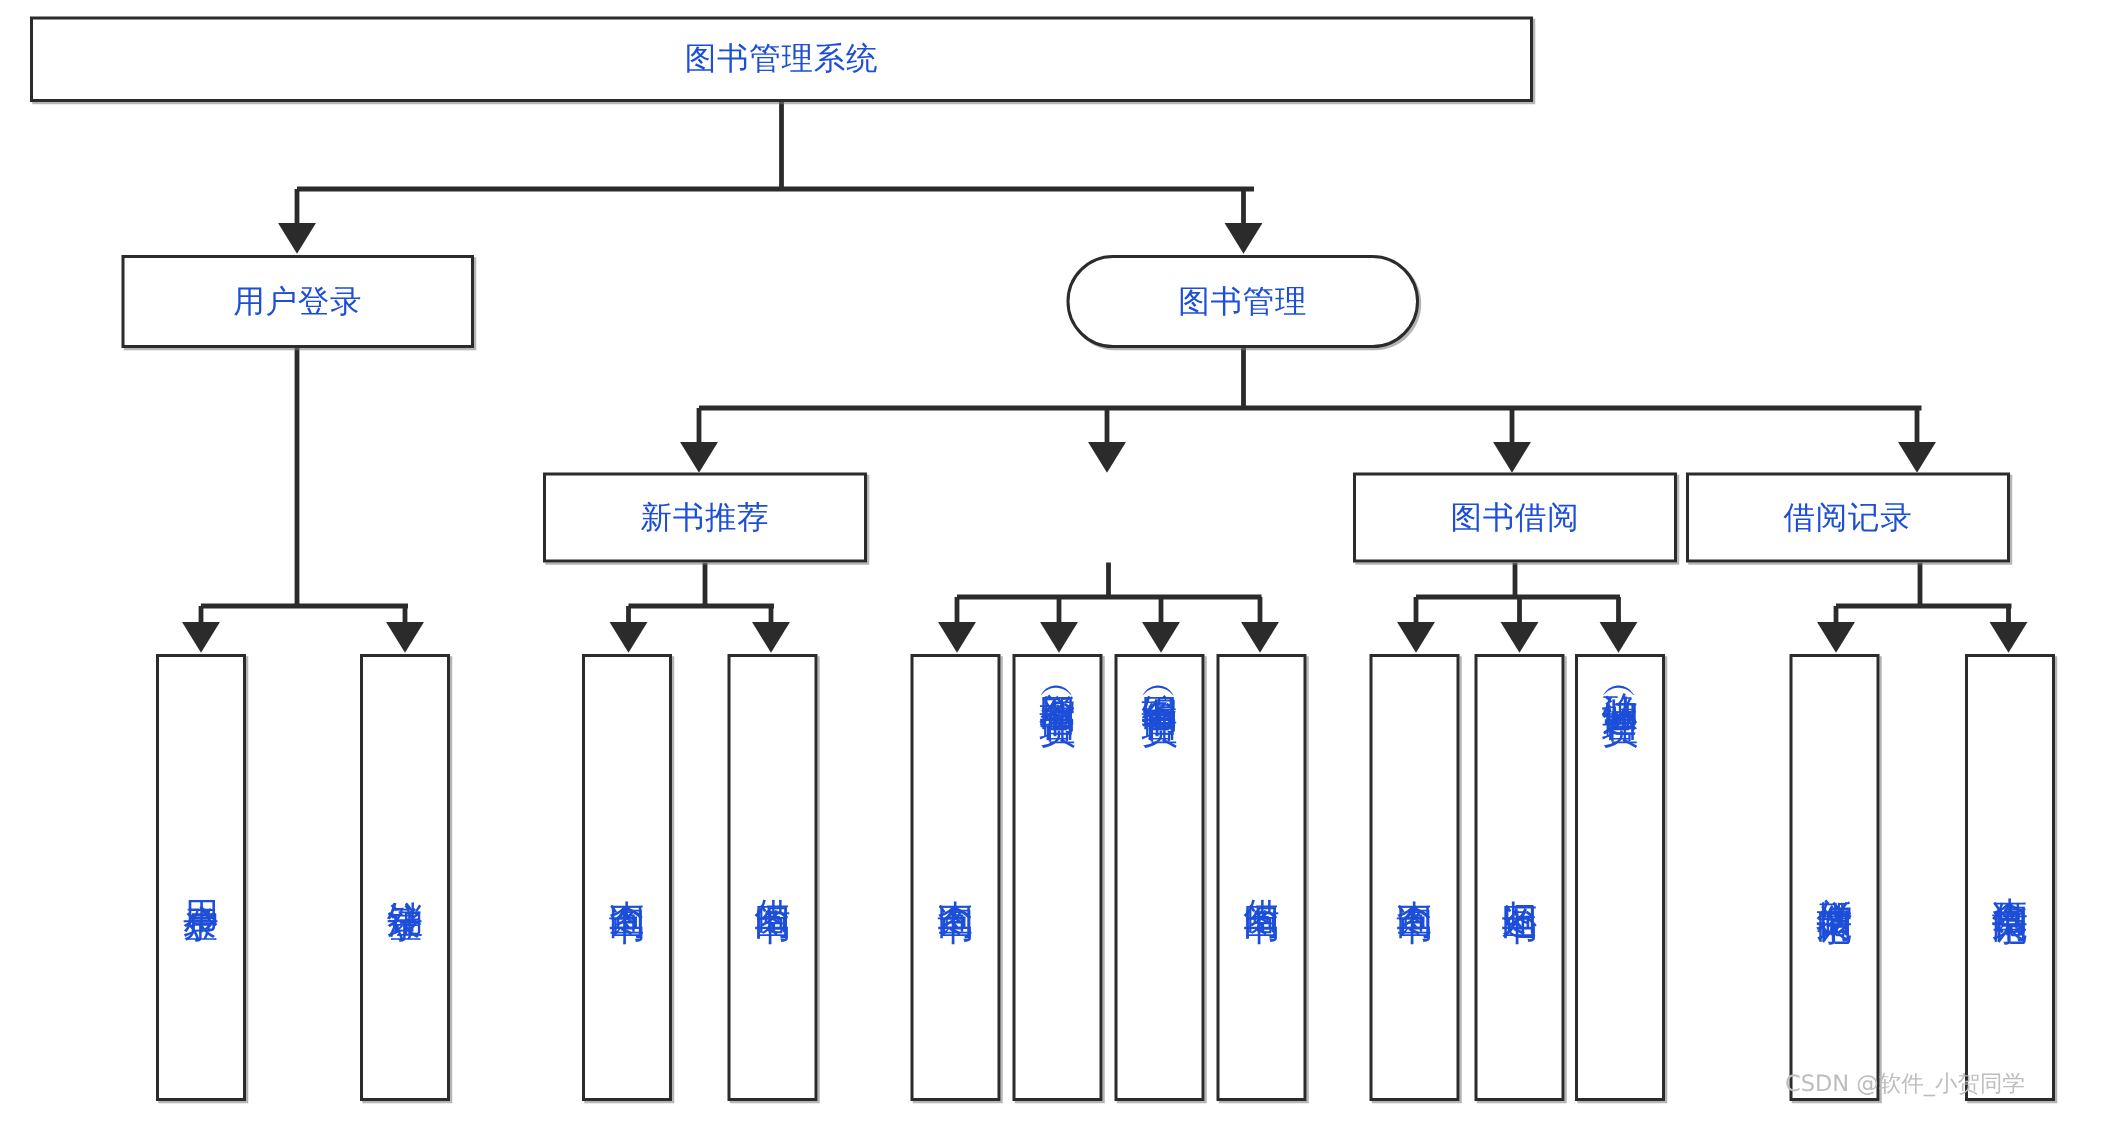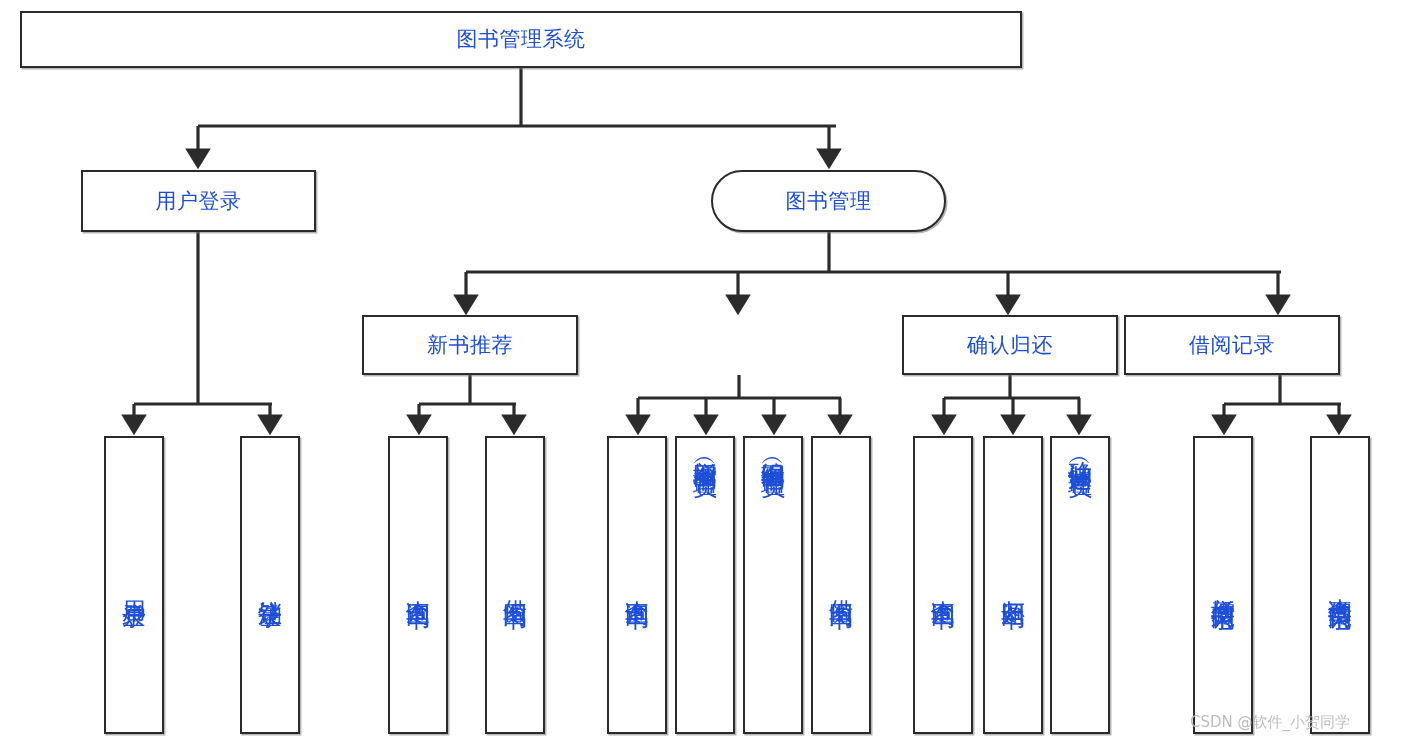--- a/index.html
+++ b/index.html
@@ -141,21 +141,21 @@
     <span class="lbl">用户登录</span>
   </div>
   <div class="node h" style="left:711px; top:170px; width:235px; height:62px;border-radius:31px;">
     <span class="lbl">图书管理</span>
   </div>
 
   <div class="node h" style="left:362px; top:315px; width:216px; height:60px;">
     <span class="lbl">新书推荐</span>
   </div>
   <div class="node h" style="left:902px; top:315px; width:216px; height:60px;">
-    <span class="lbl">确认归还</span>
+    <span class="lbl">图书借阅</span>
   </div>
   <div class="node h" style="left:1124px; top:315px; width:216px; height:60px;">
     <span class="lbl">借阅记录</span>
   </div>
 
   <div class="node v center" style="left:104px; top:436px; width:60px; height:298px;">
     <span class="lbl">用户登录</span>
   </div>
   <div class="node v center" style="left:240px; top:436px; width:60px; height:298px;">
     <span class="lbl">注销登录</span>

